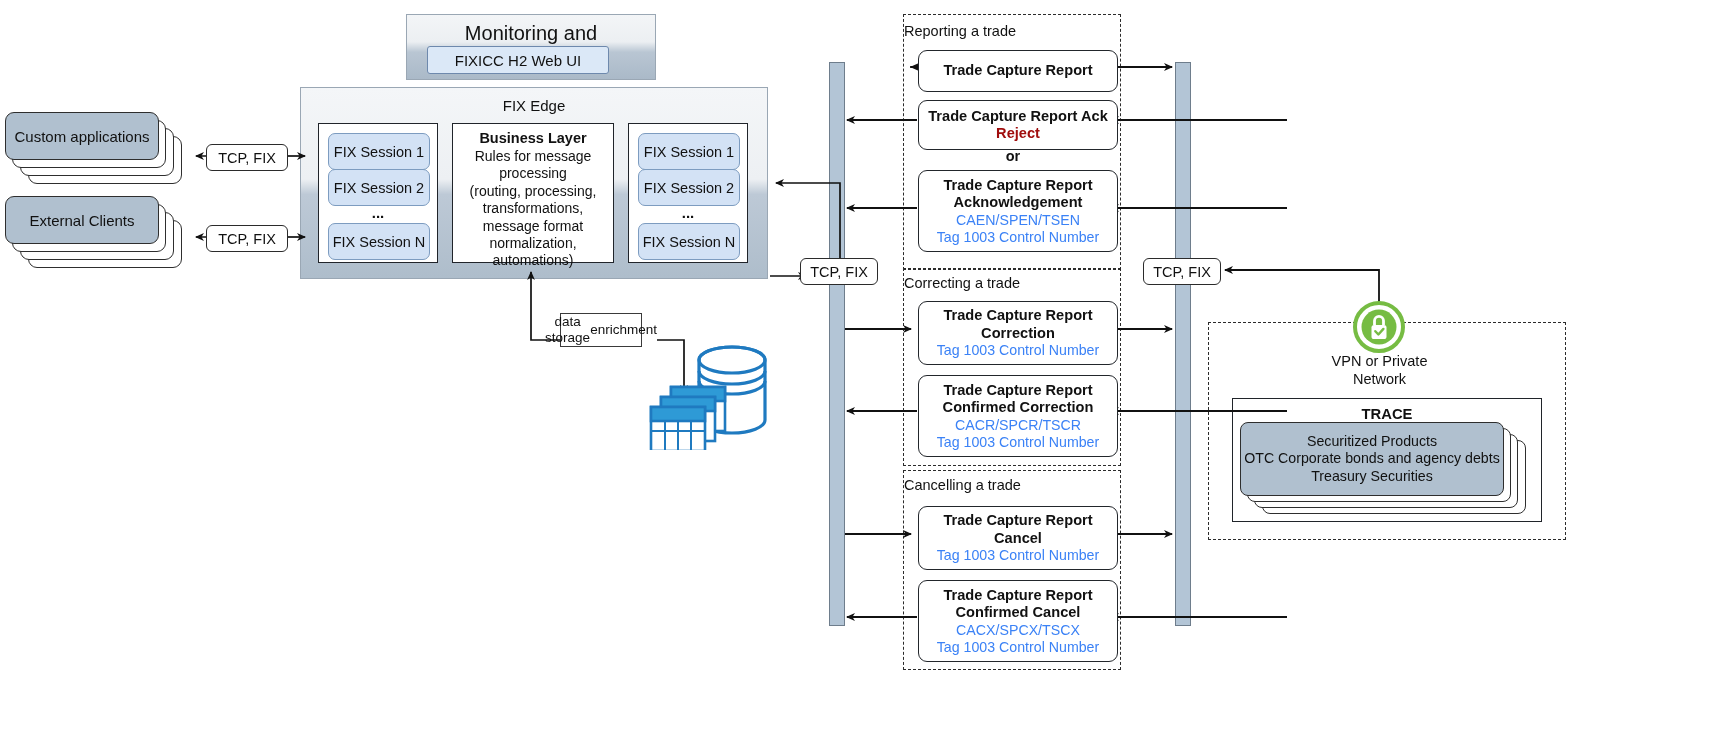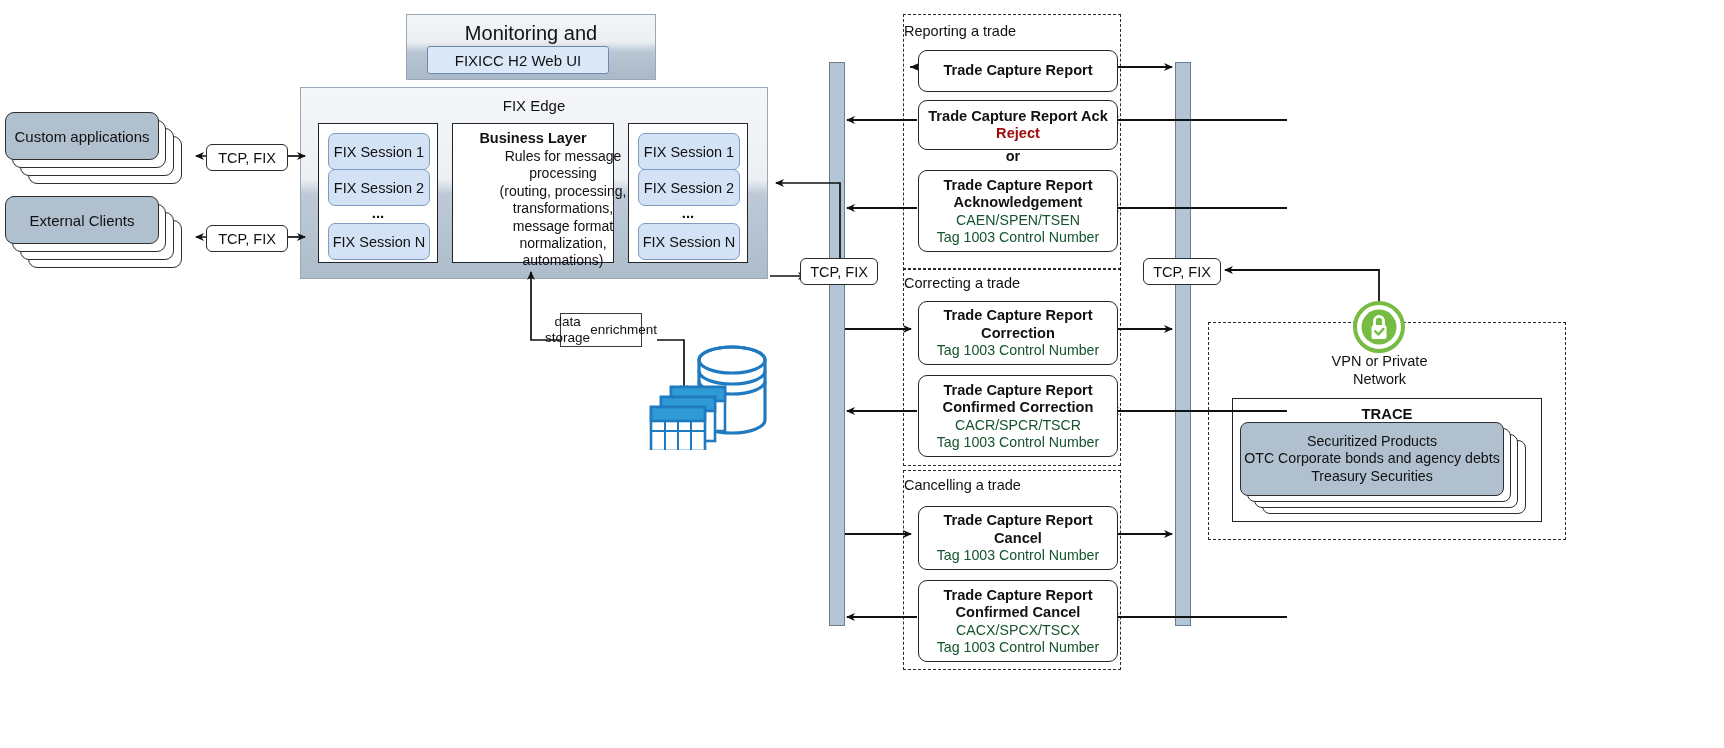--- a/index.html
+++ b/index.html
@@ -97,21 +97,21 @@
   .ellipsis{
     position:absolute;width:100%;text-align:center;
     font-size:15px;font-weight:bold;color:#111;
   }
   .biz-title{
     position:absolute;width:100%;text-align:center;
     font-size:14.5px;font-weight:bold;color:#111;
   }
   .biz-body{
     position:absolute;width:100%;text-align:center;
-    font-size:14px;line-height:17.4px;color:#111;margin-left:30px;
+    font-size:14px;line-height:17.4px;color:#111;
   }
 
   
   .ds-label{
     position:absolute;
     border:1.3px solid #3a3a3a;
     background:#ffffff;
     font-size:13.5px;line-height:16px;
     color:#111;text-align:center;
     display:flex;flex-direction:row;align-items:center;justify-content:center;
@@ -145,21 +145,21 @@
   .msg{
     position:absolute;
     border:1.7px solid #22262b;
     border-radius:9px;
     background:#ffffff;
     display:flex;flex-direction:column;align-items:center;justify-content:center;
     z-index:14;
     padding:2px 4px;
   }
   .msg .l1{font-size:14.6px;font-weight:bold;line-height:17.5px;color:#111;text-align:center;}
-  .msg .l2{font-size:14.2px;line-height:17px;color:#14532d;text-align:center;}
+  .msg .l2{font-size:14.2px;line-height:17px;color:#3b82f6;text-align:center;}
   .msg .red{font-size:14.6px;font-weight:bold;color:#a00d0d;line-height:17.5px;}
   .or-text{
     position:absolute;width:100%;text-align:center;
     font-size:14.5px;font-weight:bold;color:#111;
   }
 
   
   #arrows{position:absolute;left:0;top:0;width:1724px;height:748px;pointer-events:none;z-index:8;}
 
   

